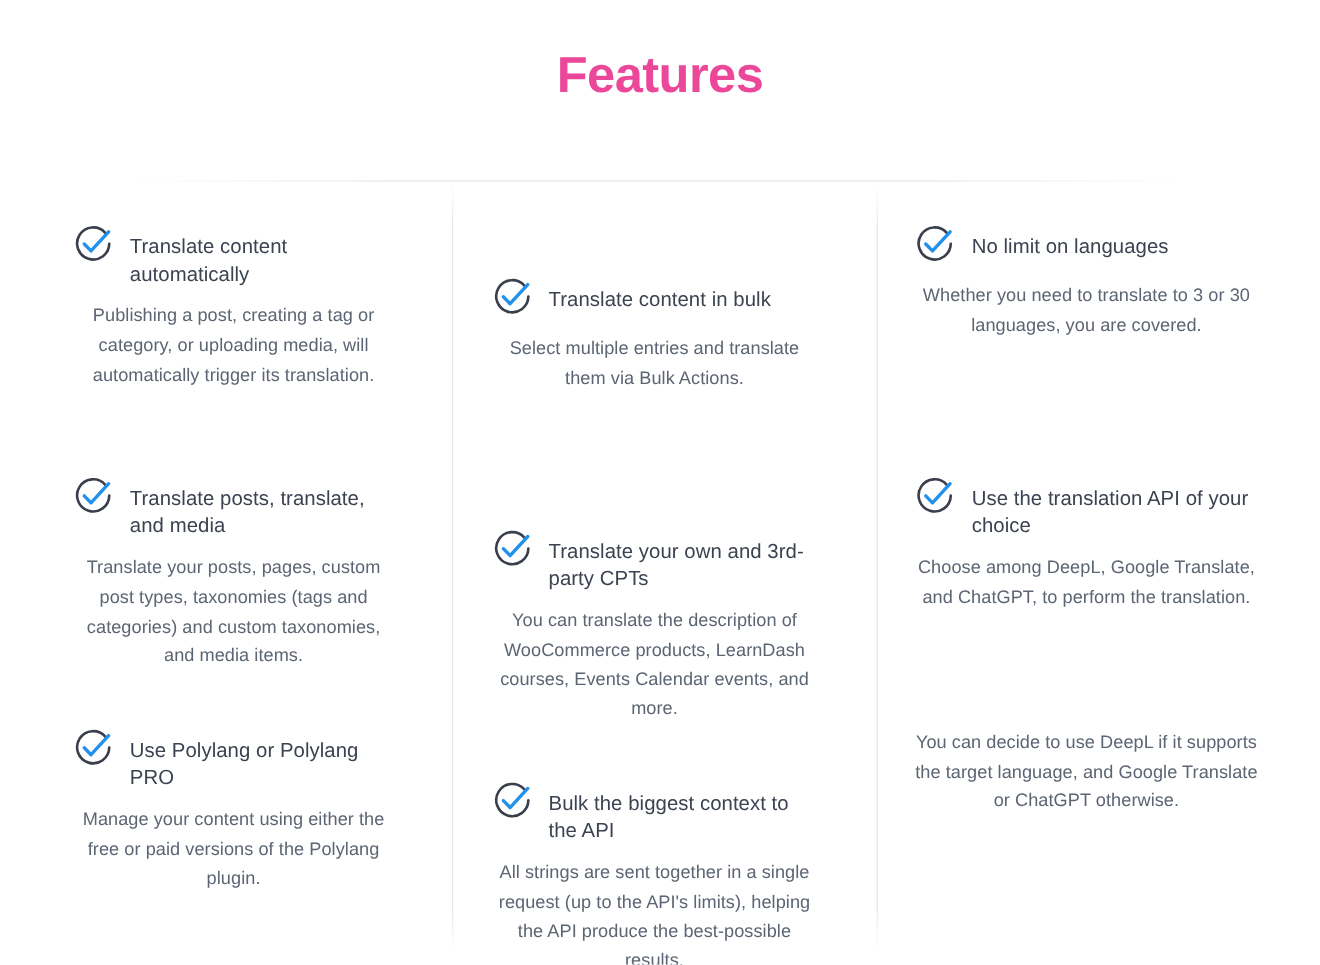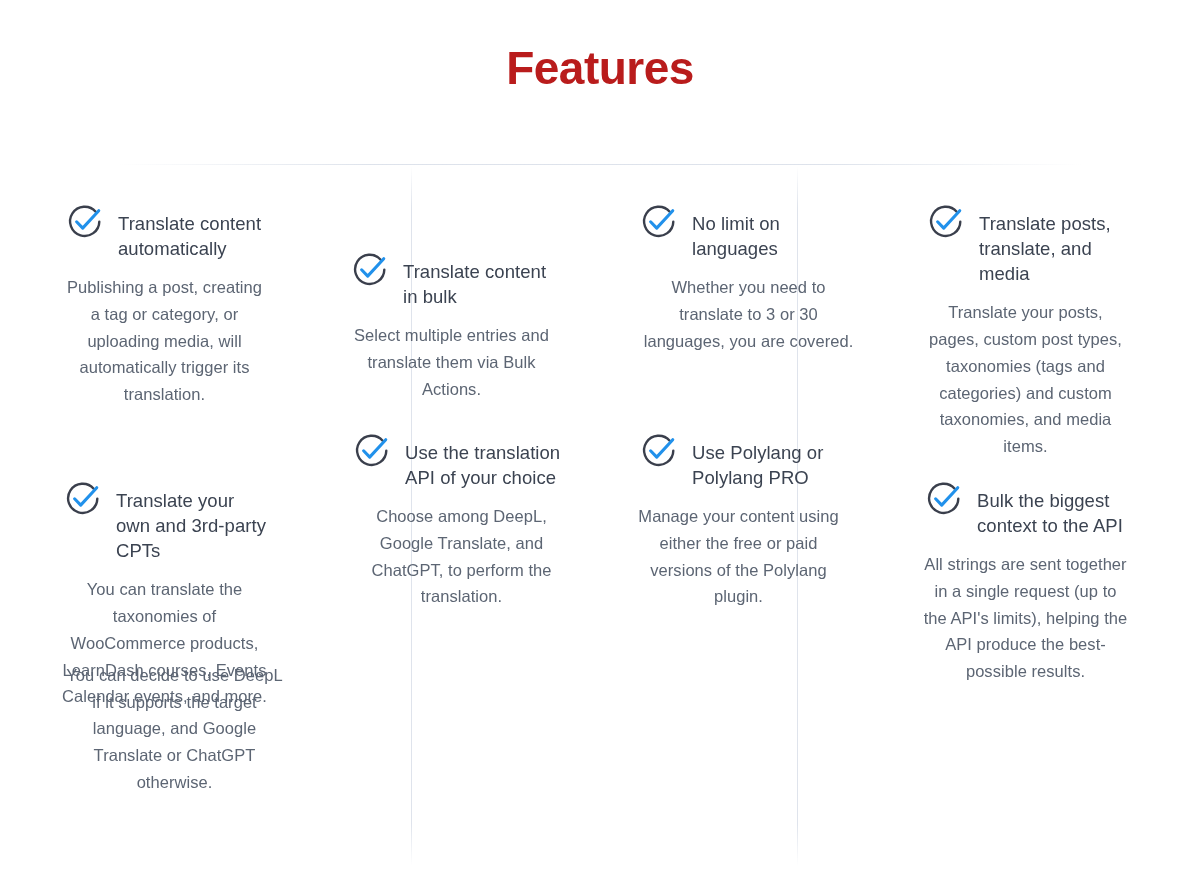--- a/index.html
+++ b/index.html
@@ -21,33 +21,33 @@
     background: #ffffff;
   }
 
   
   .page-title {
     width: 100%;
     text-align: center;
     font-size: 46px;
     font-weight: 700;
     letter-spacing: -0.5px;
-    color: #b91c1c;
+    color: #ec4899;
     padding-top: 41px;
     line-height: 1.2;
   }
 
   
   .features-grid {
     position: absolute;
     left: 26px;
     top: 164px;
     width: 1148px;
     display: grid;
-    grid-template-columns: 1fr 1fr 1fr 1fr;
+    grid-template-columns: 1fr 1fr 1fr;
     grid-auto-rows: 229px;
   }
 
   
   .grid-top-rule {
     position: absolute;
     left: 26px;
     top: 164px;
     width: 1148px;
     height: 1px;
@@ -175,21 +175,21 @@
   </div>
 
   <div class="feature">
     <div class="feature-head">
       <svg class="check-icon" viewBox="0 0 44 44" aria-hidden="true">
         <path d="M33.2 11.2 A15.3 15.3 0 1 0 37.0 21.6" fill="none" stroke="#3a3f4c" stroke-width="2.5" stroke-linecap="round"></path>
         <path d="M13.2 21.8 L19.6 28.4 L36.4 10.2" fill="none" stroke="#2191eb" stroke-width="3.2" stroke-linecap="round" stroke-linejoin="round"></path>
       </svg>
       <div class="feature-title">Translate your own and 3rd-party CPTs</div>
     </div>
-    <div class="feature-body">You can translate the taxonomies of WooCommerce products, LearnDash courses, Events Calendar events, and more.</div>
+    <div class="feature-body">You can translate the description of WooCommerce products, LearnDash courses, Events Calendar events, and more.</div>
   </div>
 
   <div class="feature">
     <div class="feature-head">
       <svg class="check-icon" viewBox="0 0 44 44" aria-hidden="true">
         <path d="M33.2 11.2 A15.3 15.3 0 1 0 37.0 21.6" fill="none" stroke="#3a3f4c" stroke-width="2.5" stroke-linecap="round"></path>
         <path d="M13.2 21.8 L19.6 28.4 L36.4 10.2" fill="none" stroke="#2191eb" stroke-width="3.2" stroke-linecap="round" stroke-linejoin="round"></path>
       </svg>
       <div class="feature-title">Use the translation API of your choice</div>
     </div>

